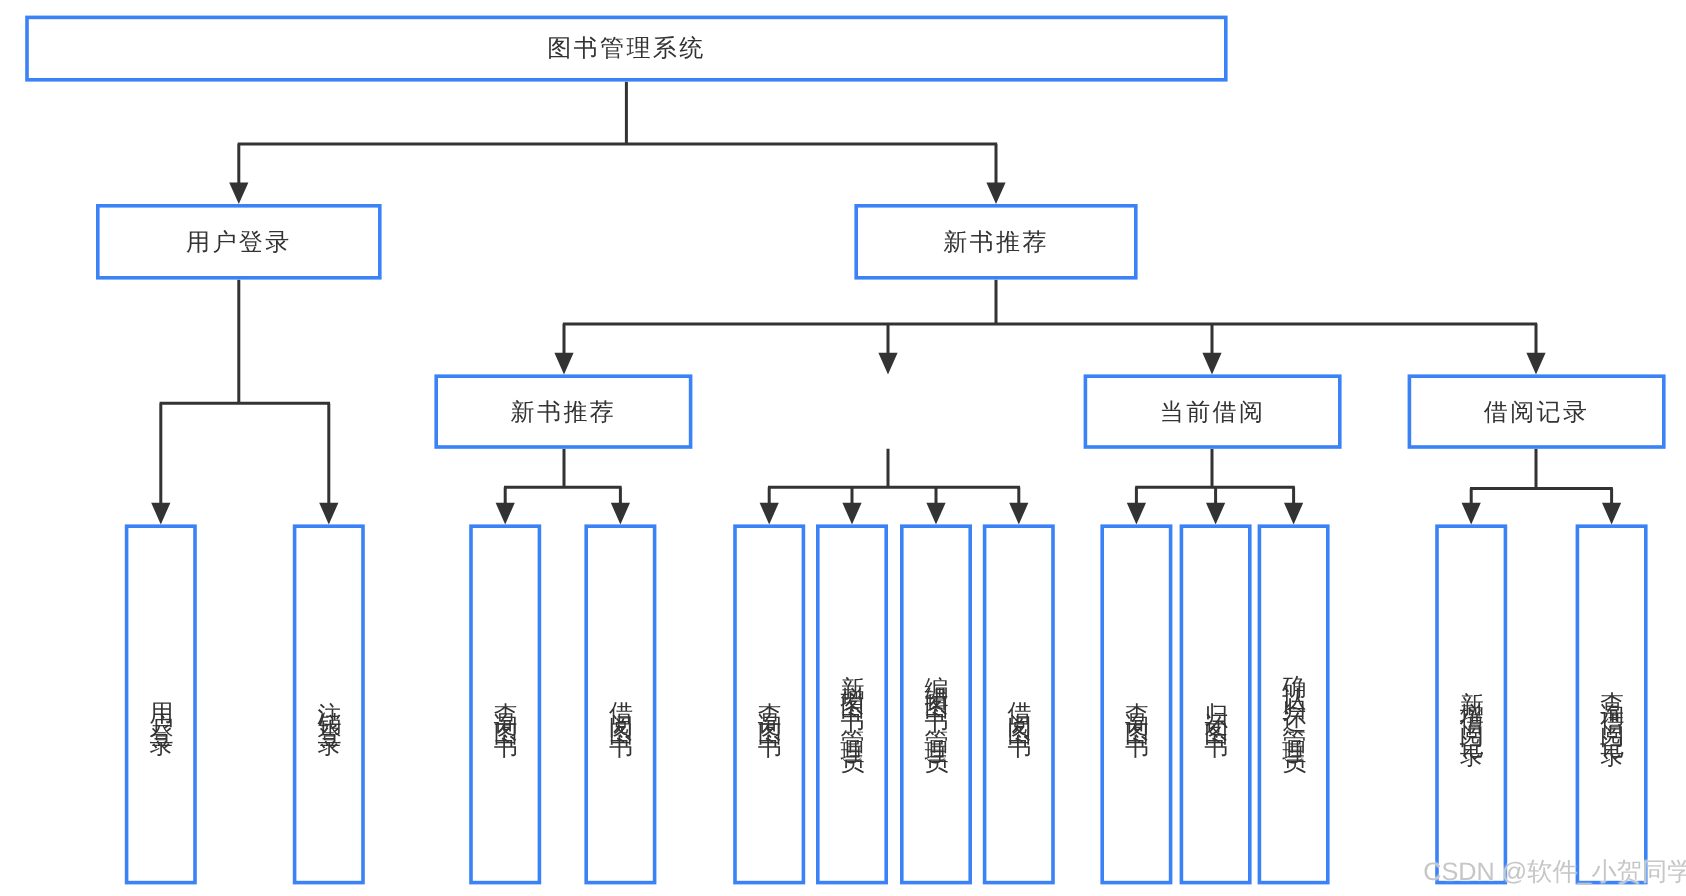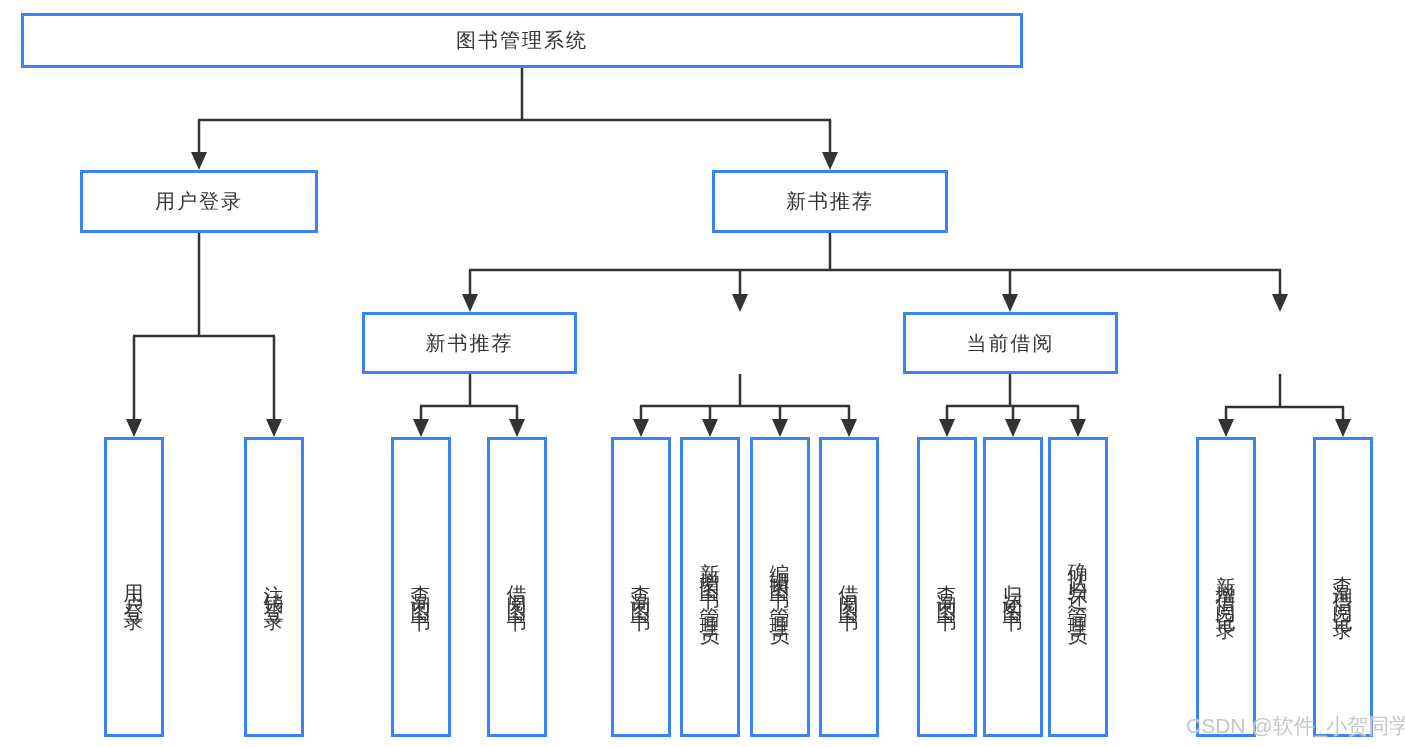--- a/index.html
+++ b/index.html
@@ -128,20 +128,23 @@
   <div class="box" style="left:712px; top:170px; width:236px; height:63px;">
     <span class="hlabel">新书推荐</span>
   </div>
 
   <div class="box" style="left:362px; top:312px; width:215px; height:62px;">
     <span class="hlabel">新书推荐</span>
   </div>
   <div class="box" style="left:903px; top:312px; width:215px; height:62px;align-items:center;">
     <span class="hlabel">当前借阅</span>
   </div>
+  <div class="box" style="left:1173px; top:312px; width:215px; height:62px;">
+    <span class="hlabel">借阅记录</span>
+  </div>
 
   <div class="box leaf" style="left:104px; top:437px; width:60px; height:300px;">
     <span>用户登录</span>
   </div>
   <div class="box leaf" style="left:244px; top:437px; width:60px; height:300px;">
     <span>注销登录</span>
   </div>
 
   <div class="box leaf" style="left:391px; top:437px; width:60px; height:300px;">
     <span>查询图书</span>

